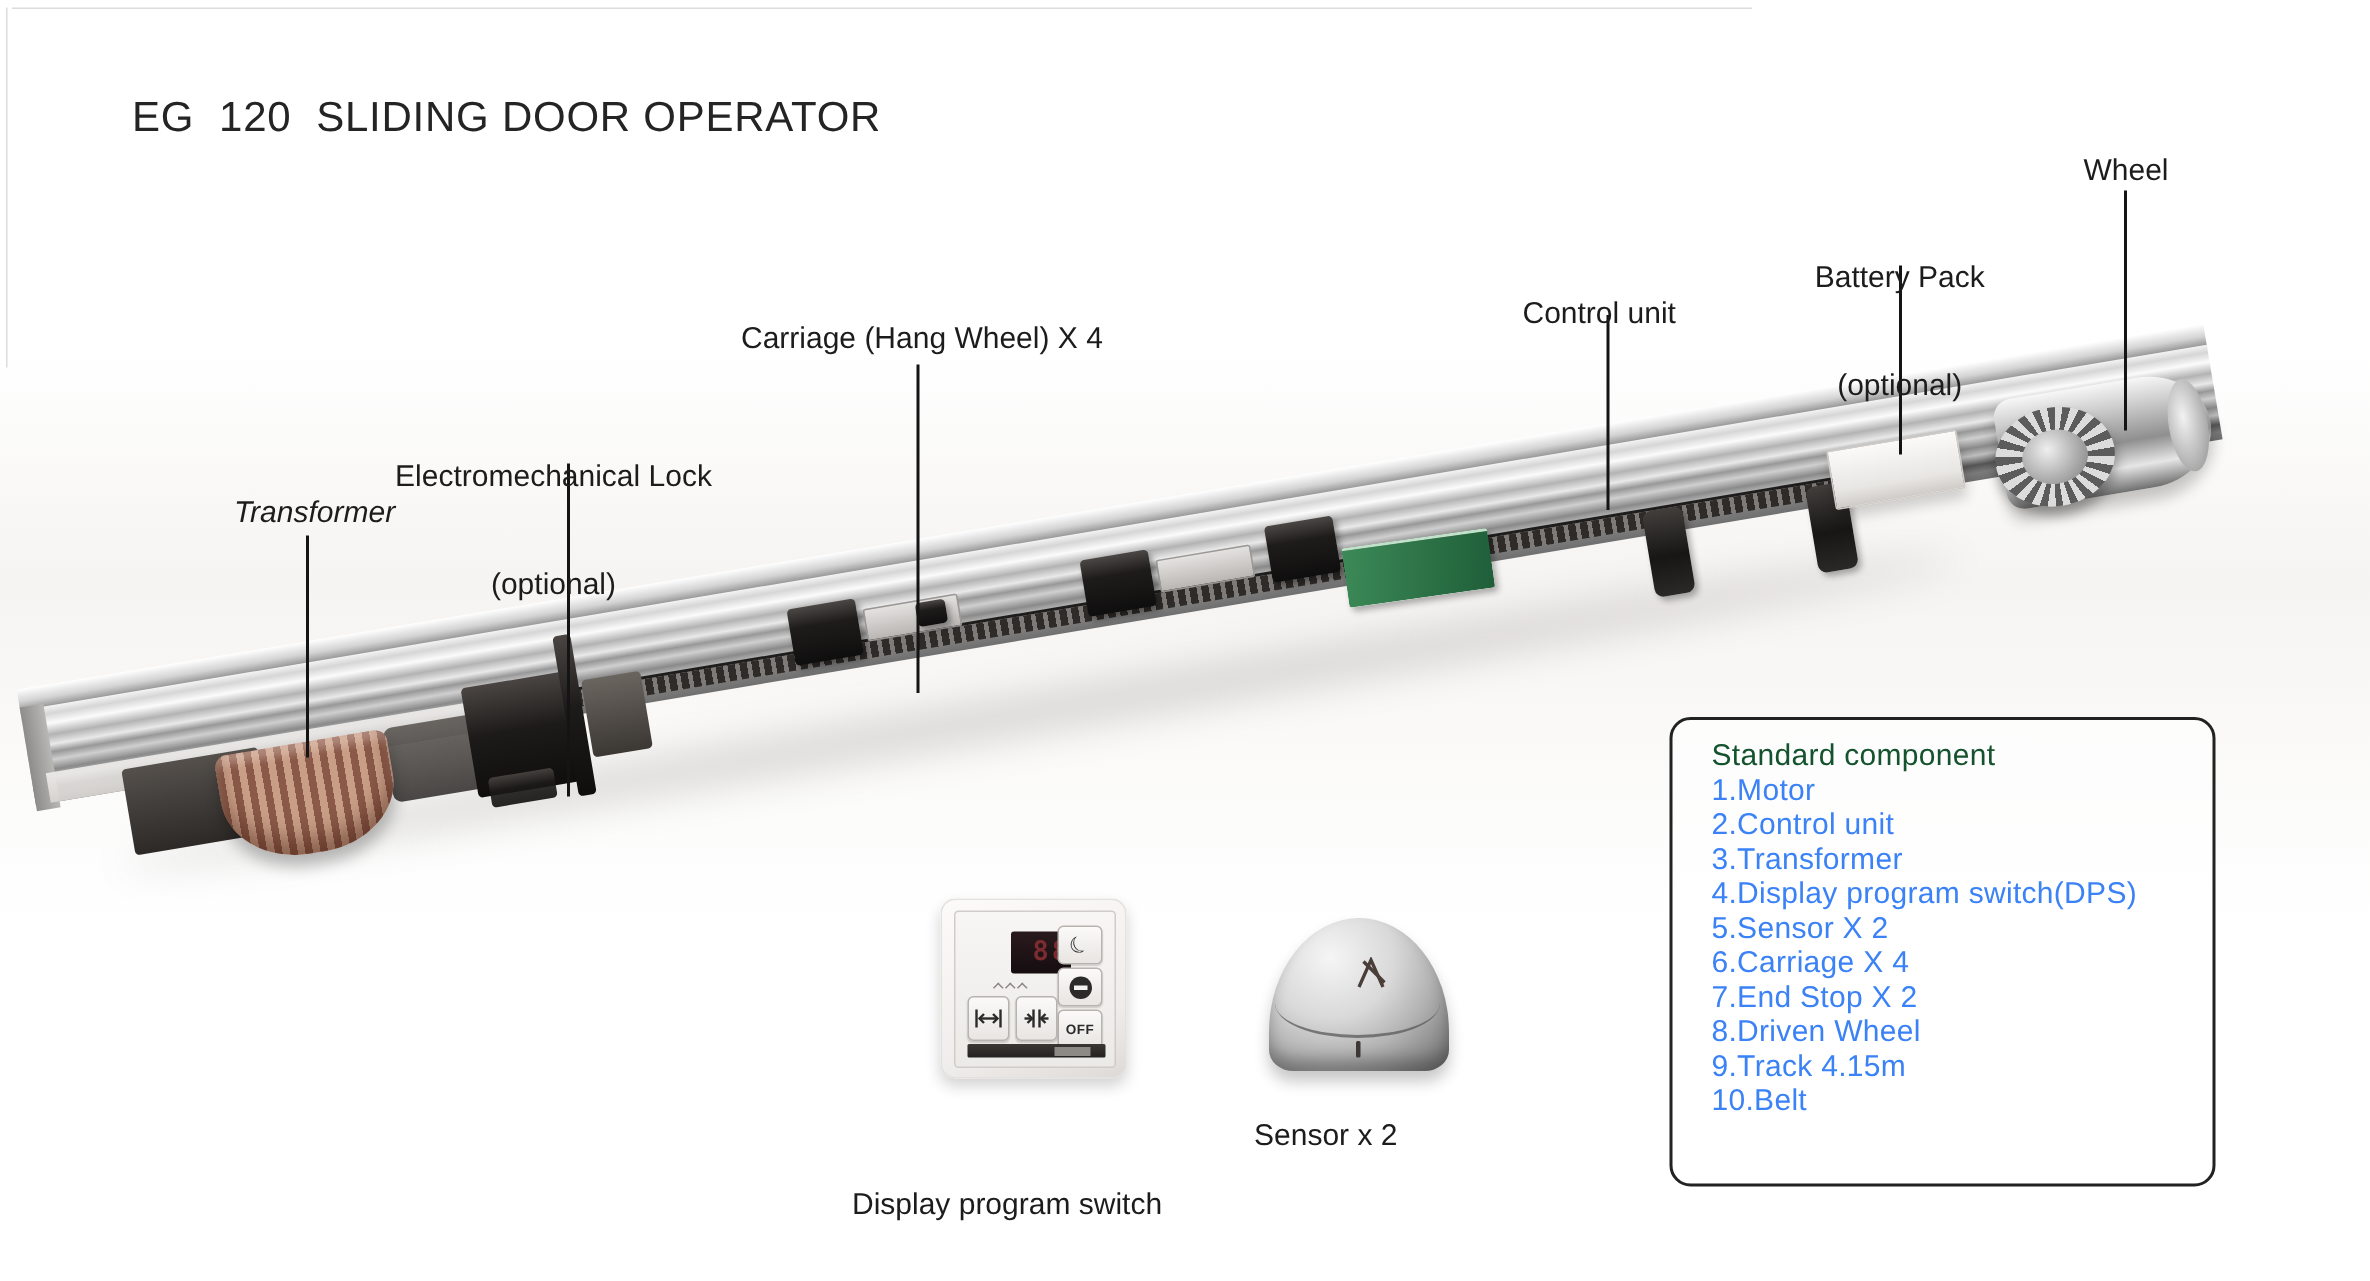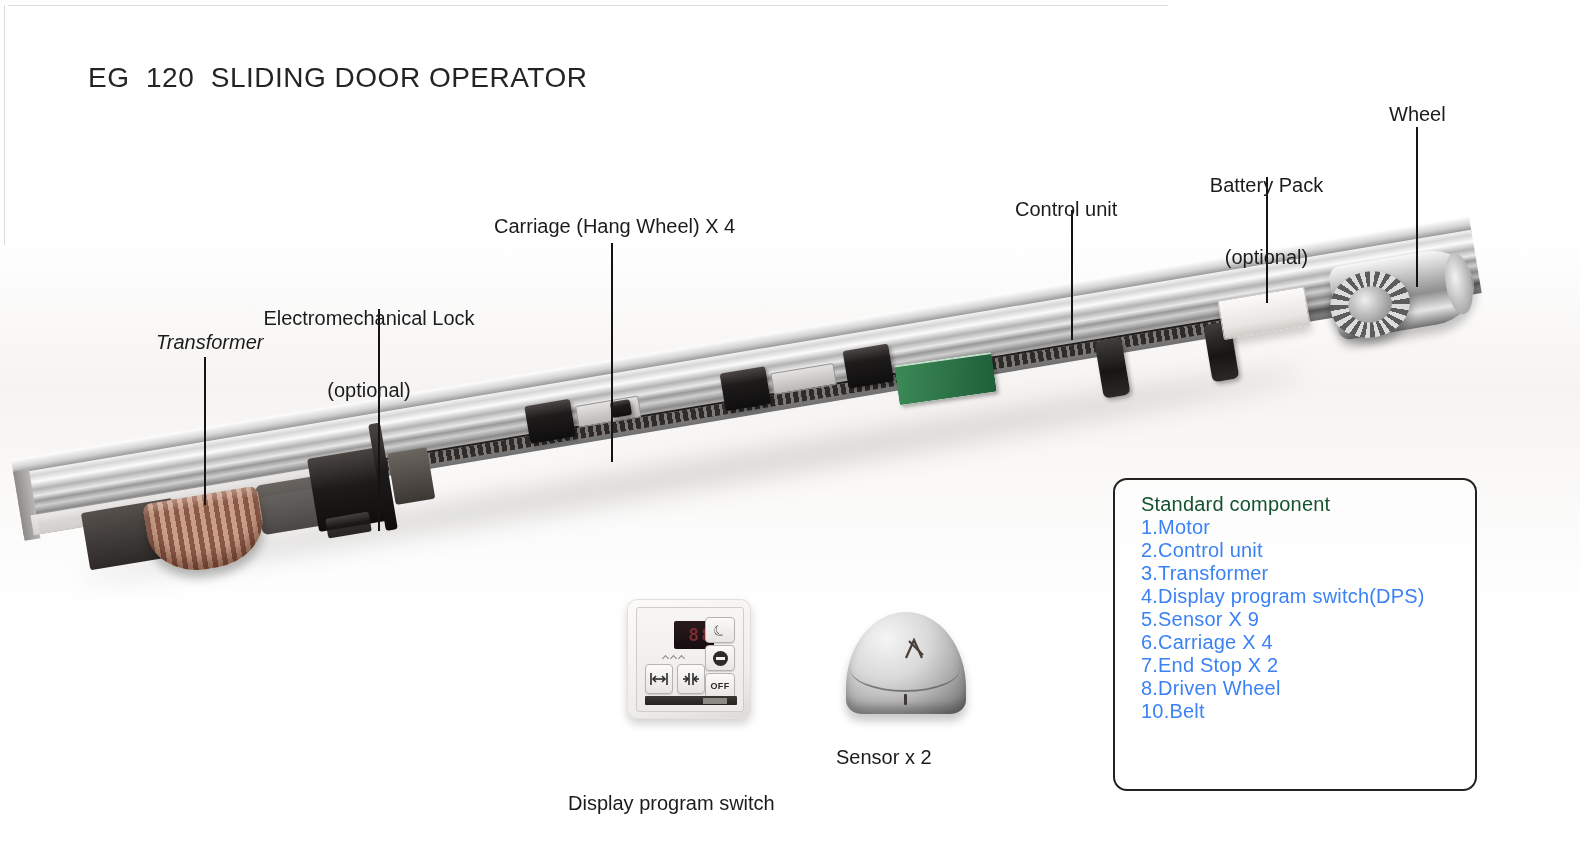--- a/index.html
+++ b/index.html
@@ -258,21 +258,22 @@
   </div>
   <div class="abs callout" style="left:836px;top:745px;">Sensor x 2</div>
 
   <div class="abs std-box">
     <div class="std-title">Standard component</div>
     <div class="std-list">
       <div>1.Motor</div>
       <div>2.Control unit</div>
       <div>3.Transformer</div>
       <div>4.Display program switch(DPS)</div>
-      <div>5.Sensor X 9</div>
+      <div>5.Sensor X 2</div>
       <div>6.Carriage X 4</div>
       <div>7.End Stop X 2</div>
       <div>8.Driven Wheel</div>
+      <div>9.Track 4.15m</div>
       <div>10.Belt</div>
     </div>
   </div>
 
 </div>
 
 </body></html>

